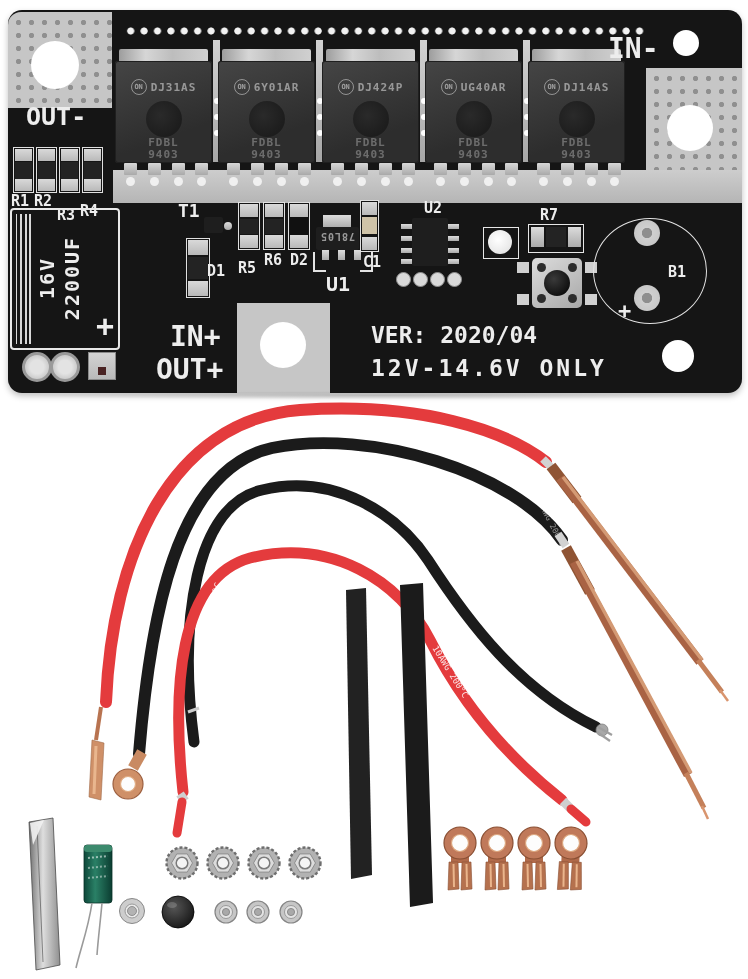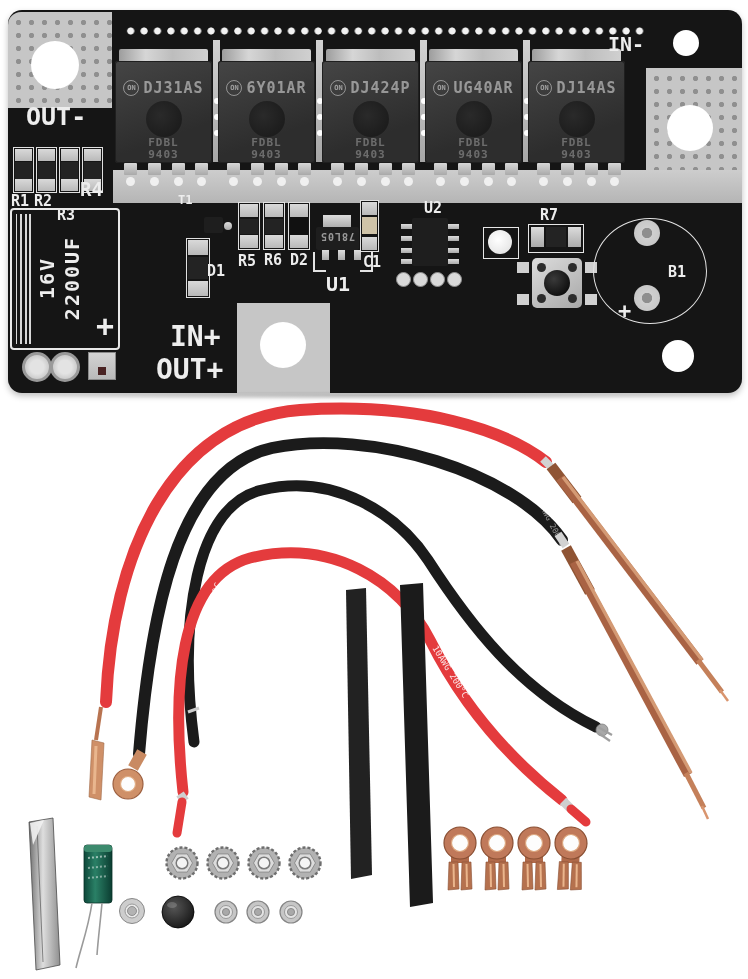--- a/index.html
+++ b/index.html
@@ -22,21 +22,21 @@
        background:linear-gradient(#cdcdcd,#b5b5b5);}
   
   .m{position:absolute;top:39px;width:97px;height:138px;}
   .mtab{position:absolute;left:4px;right:4px;top:0;height:15px;border-radius:2px;
         background:linear-gradient(90deg,#9d9d9d,#d6d6d6 30%,#bdbdbd 60%,#d0d0d0);}
   .mbody{position:absolute;left:0;right:0;top:12px;height:102px;border-radius:3px;
         background:linear-gradient(160deg,#454545,#2d2d2d 70%);box-shadow:inset 0 0 0 1px #1f1f1f;}
   .mline{position:absolute;left:0;right:0;top:18px;display:flex;justify-content:center;align-items:center;gap:4px;}
   .onlogo{width:14px;height:14px;border:1px solid rgba(255,255,255,.45);border-radius:50%;
         color:rgba(255,255,255,.5);font-size:7px;line-height:14px;text-align:center;font-weight:bold;}
-  .mpart{color:rgba(255,255,255,.48);font-size:15px;letter-spacing:1px;font-weight:bold;}
+  .mpart{color:rgba(255,255,255,.48);font-size:11px;letter-spacing:1px;font-weight:bold;}
   .dimple{position:absolute;left:31px;top:40px;width:36px;height:36px;border-radius:50%;
         background:radial-gradient(circle at 40% 40%,#2a2a2a,#1d1d1d 70%);}
   .mcode{position:absolute;left:0;right:0;top:76px;text-align:center;color:rgba(255,255,255,.30);
         font-size:11px;line-height:12px;font-weight:bold;letter-spacing:1px;}
   .mcode span{display:block;}
   .mpins{position:absolute;left:0;right:0;top:114px;height:12px;}
   .mpins i{position:absolute;top:0;width:13px;height:12px;background:linear-gradient(#d8d8d8,#a9a9a9);border-radius:1px;}
   .mpins i:nth-child(1){left:9px}.mpins i:nth-child(2){left:33px}.mpins i:nth-child(3){left:57px}.mpins i:nth-child(4){left:80px}
   .mdots{position:absolute;left:0;right:0;top:128px;height:9px;}
   .mdots i{position:absolute;top:0;width:9px;height:9px;border-radius:50%;background:#f0f0f0;}
@@ -239,21 +239,21 @@
         </div>
       <div class="mdots">
           <i></i>
           <i></i>
           <i></i>
           <i></i>
         </div>
     </div>
 
     <div class="silk" style="left:18px;top:92px;font-size:25px;">OUT-</div>
-    <div class="silk" style="left:600px;top:22px;font-size:20px;">IN-</div>
+    <div class="silk" style="left:600px;top:22px;font-size:28px;">IN-</div>
 
     <div class="col" style="left:5px;top:137px;width:19px;height:44px;">
         <div class="p" style="top:1px;height:12px;"></div>
         <div class="mid" style="top:14px;height:17px;"></div>
         <div class="p" style="bottom:1px;height:12px;"></div>
       </div>
     <div class="col" style="left:28px;top:137px;width:19px;height:44px;">
         <div class="p" style="top:1px;height:12px;"></div>
         <div class="mid" style="top:14px;height:17px;"></div>
         <div class="p" style="bottom:1px;height:12px;"></div>
@@ -264,37 +264,37 @@
         <div class="p" style="bottom:1px;height:12px;"></div>
       </div>
     <div class="col" style="left:74px;top:137px;width:19px;height:44px;">
         <div class="p" style="top:1px;height:12px;"></div>
         <div class="mid" style="top:14px;height:17px;"></div>
         <div class="p" style="bottom:1px;height:12px;"></div>
       </div>
     <div class="silk" style="left:3px;top:182px;font-size:15px;">R1</div>
     <div class="silk" style="left:26px;top:182px;font-size:15px;">R2</div>
     <div class="silk" style="left:49px;top:196px;font-size:15px;">R3</div>
-    <div class="silk" style="left:72px;top:168px;font-size:19px;">R4</div>
+    <div class="silk" style="left:72px;top:192px;font-size:15px;">R4</div>
 
     <div class="capbox">
       <div class="capstripes"></div>
       <div class="captext">
         <div>16V</div>
         <div>2200UF</div>
       </div>
       <div class="silk" style="left:84px;top:98px;font-size:30px;">+</div>
     </div>
     <div class="ringpad" style="left:14px;top:342px;"></div>
     <div class="ringpad" style="left:42px;top:342px;"></div>
     <div class="sqpad">
         <i></i>
       </div>
 
-    <div class="silk" style="left:170px;top:183px;font-size:12px;">T1</div>
+    <div class="silk" style="left:170px;top:190px;font-size:18px;">T1</div>
     <div class="chip" style="left:196px;top:207px;width:19px;height:16px;"></div>
     <div class="lead" style="left:216px;top:212px;width:8px;height:8px;border-radius:50%;"></div>
 
     <div class="col" style="left:178px;top:228px;width:22px;height:58px;">
         <div class="p" style="top:1px;height:15px;"></div>
         <div class="mid" style="top:18px;height:22px;"></div>
         <div class="p" style="bottom:1px;height:15px;"></div>
       </div>
     <div class="silk" style="left:151px;top:252px;font-size:15px;margin-left:48px;">D1</div>
 
@@ -306,21 +306,21 @@
     <div class="col" style="left:255px;top:192px;width:20px;height:46px;">
         <div class="p" style="top:1px;height:13px;"></div>
         <div class="mid" style="top:16px;height:15px;"></div>
         <div class="p" style="bottom:1px;height:13px;"></div>
       </div>
     <div class="col" style="left:280px;top:192px;width:20px;height:46px;">
         <div class="p" style="top:1px;height:13px;"></div>
         <div class="mid" style="top:14px;height:19px;background:#111;"></div>
         <div class="p" style="bottom:1px;height:13px;"></div>
       </div>
-    <div class="silk" style="left:230px;top:242px;font-size:15px;">R5</div>
+    <div class="silk" style="left:230px;top:249px;font-size:15px;">R5</div>
     <div class="silk" style="left:256px;top:241px;font-size:15px;">R6</div>
     <div class="silk" style="left:282px;top:241px;font-size:15px;">D2</div>
 
     <div class="lead" style="left:315px;top:205px;width:28px;height:13px;"></div>
     <div class="chip" style="left:308px;top:217px;width:43px;height:23px;">
       <div class="u1text">78L05</div>
     </div>
     <div class="lead" style="left:314px;top:240px;width:7px;height:10px;"></div>
     <div class="lead" style="left:330px;top:240px;width:7px;height:10px;"></div>
     <div class="lead" style="left:346px;top:240px;width:7px;height:10px;"></div>
@@ -376,20 +376,22 @@
     <div class="b1circle"></div>
     <div class="b1pad" style="left:626px;top:210px;"></div>
     <div class="b1pad" style="left:626px;top:275px;"></div>
     <div class="silk" style="left:660px;top:253px;font-size:15px;">B1</div>
     <div class="silk" style="left:610px;top:288px;font-size:22px;">+</div>
 
     <div class="pad" style="left:229px;top:293px;width:93px;height:90px;background-image:none;"></div>
     <div class="hole" style="left:252px;top:312px;width:46px;height:46px;"></div>
     <div class="silk" style="left:162px;top:310px;font-size:28px;">IN+</div>
     <div class="silk" style="left:148px;top:343px;font-size:28px;">OUT+</div>
+    <div class="silk" style="left:363px;top:312px;font-size:23px;">VER: 2020/04</div>
+    <div class="silk" style="left:363px;top:345px;font-size:23px;letter-spacing:3px;">12V-14.6V ONLY</div>
   </div>
   <div class="pcb-shadow"></div>
 
   <svg class="kit" width="748" height="584" viewBox="0 395 748 584">
     <defs>
       <linearGradient id="gstrip" x1="0" y1="0" x2="1" y2="0">
         <stop offset="0" stop-color="#6f6f6f"></stop>
           <stop offset="0.45" stop-color="#dedede"></stop>
           <stop offset="1" stop-color="#8f8f8f"></stop>
       </linearGradient>

